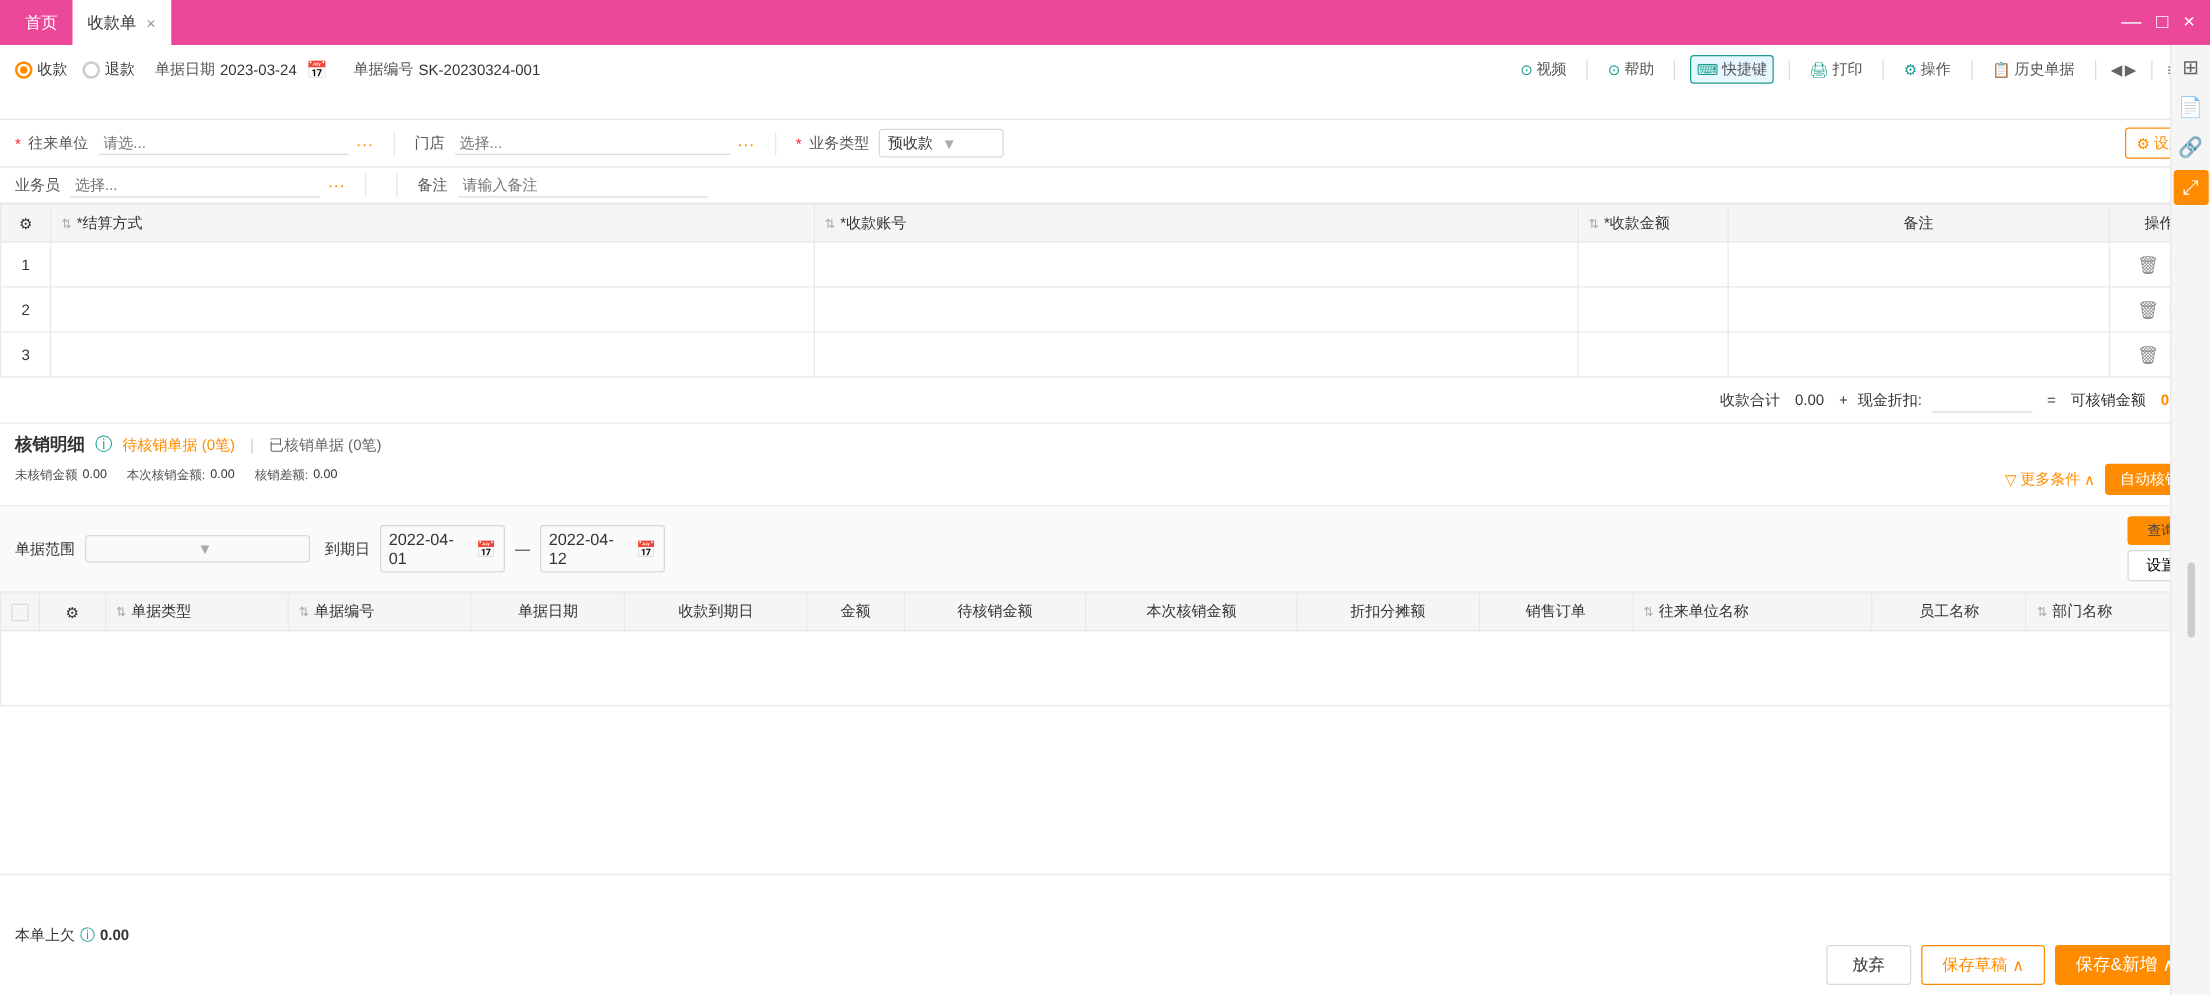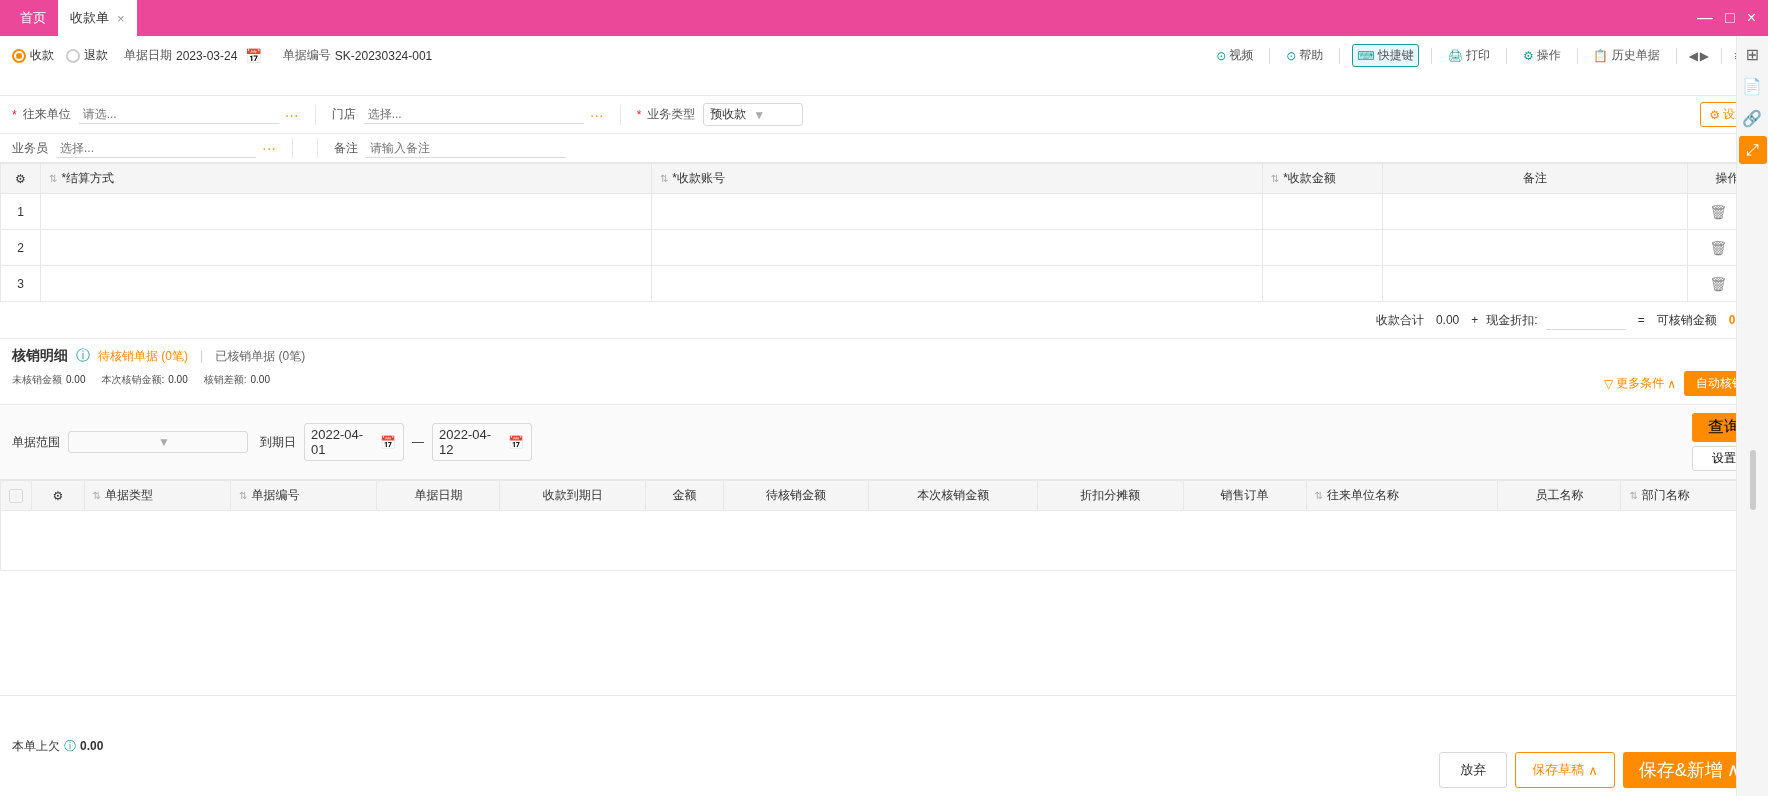--- a/index.html
+++ b/index.html
@@ -327,26 +327,26 @@
       width: 100px;
       display: flex;
       align-items: center;
       gap: 4px;
       cursor: pointer;
     }
     .filter-date span { color: #333; font-size: 13px; }
     .date-dash { color: #333; margin: 0 4px; }
     .query-btn {
       background: #ff8c00;
-      color: #000000;
+      color: #404040;
       border: none;
       border-radius: 3px;
       padding: 4px 16px;
       cursor: pointer;
-      font-size: 16px;
+      font-size: 11px;
     }
     .filter-actions {
       margin-left: auto;
       display: flex;
       flex-direction: column;
       gap: 4px;
     }
     .set-btn {
       border: 1px solid #d9d9d9;
       border-radius: 3px;
@@ -431,21 +431,21 @@
       align-items: center;
       gap: 4px;
     }
     .btn-save {
       background: #ff8c00;
       color: #fff;
       border: none;
       border-radius: 3px;
       padding: 6px 16px;
       cursor: pointer;
-      font-size: 18px;
+      font-size: 14px;
       display: flex;
       align-items: center;
       gap: 4px;
     }
 
     
     .right-sidebar {
       position: fixed;
       right: 0;
       top: 36px;

